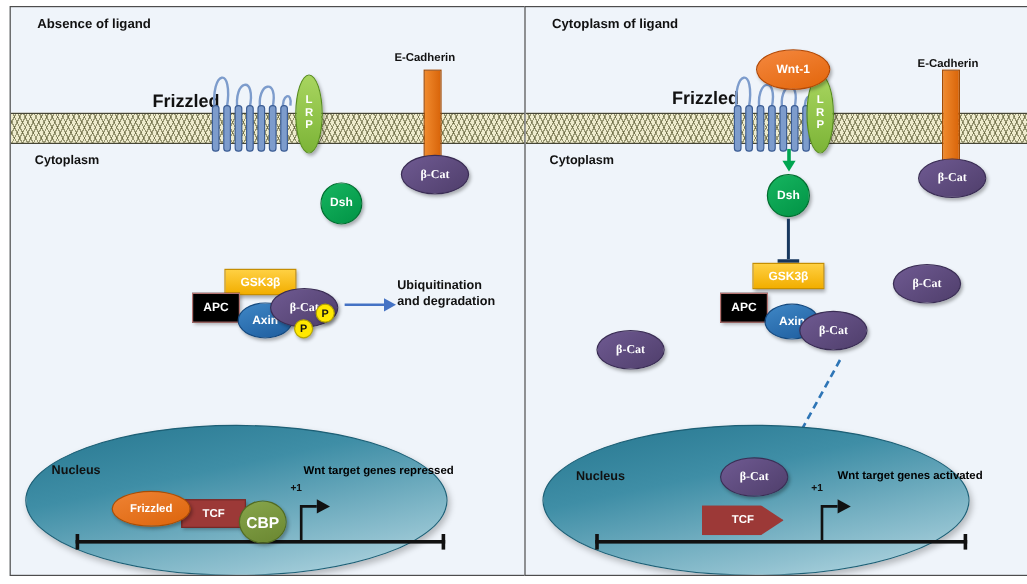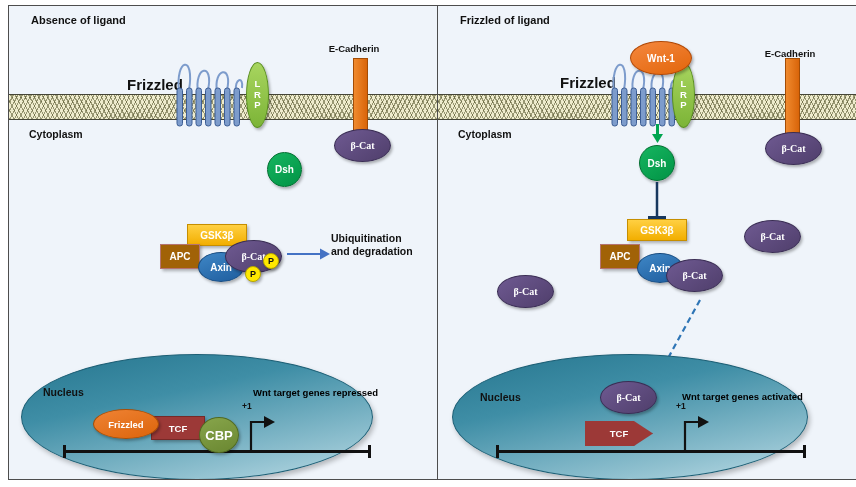--- a/index.html
+++ b/index.html
@@ -17,21 +17,21 @@
       repeating-linear-gradient(63deg, rgba(80,80,40,.55) 0 1px, transparent 1px 4px),
       repeating-linear-gradient(-63deg, rgba(80,80,40,.55) 0 1px, transparent 1px 4px);
     border-top:1.5px solid #454536; border-bottom:1.5px solid #454536; }
   .mol { display:flex; align-items:center; justify-content:center;
     color:#fff; font-weight:bold; font-size:10px;
     box-shadow:1.5px 2px 3px rgba(0,0,0,.3); text-align:center; }
   .ell { border-radius:50%; }
   .bcat { background:linear-gradient(145deg,#6f5a92,#4f3e6b); border:1px solid #3a2d54;font-family:Liberation Serif, serif; }
   .dsh  { background:linear-gradient(145deg,#16b560,#019345); border:1px solid #006e2f; }
   .gsk  { background:linear-gradient(180deg,#ffd042,#f2ae00); border:1px solid #c68e00;text-align:center; }
-  .apc  { background:#a16207; border:1px solid #b57371; }
+  .apc  { background:#000000; border:1px solid #b57371; }
   .axin { background:linear-gradient(160deg,#3f87c6,#1e5d9e); border:1px solid #15497e; }
   .pcirc{ background:#ffe800; border:1px solid #b5a500; color:#111; font-size:9px; }
   .lrp  { background:linear-gradient(180deg,#a8d55f,#7cb437); border:1.5px solid #578c1e;
           flex-direction:column; line-height:1.12; font-size:9.5px; }
   .ecadbar { background:linear-gradient(90deg,#f08a2e,#d9650a); border:1px solid #a34c05; }
   .wnt  { background:linear-gradient(160deg,#f5883f,#e2650a); border:1.5px solid #b04806; }
   .groucho { background:linear-gradient(160deg,#ef8334,#dc640b); border:1px solid #a84d05; }
   .tcfbox { background:#9c3937; border:1px solid #762927; }
   .tcfarrow { background:#9c3937;
     clip-path:polygon(0 0, 72% 0, 100% 50%, 72% 100%, 0 100%); }
@@ -113,21 +113,21 @@
   <div class="abs mol ell cbp" style="left:190px;top:411px;width:40px;height:36px;font-size:13px">CBP</div>
 
   <div class="abs plusone" style="left:233px;top:395px">+1</div>
   <svg class="abs" style="left:238px;top:404px" width="30" height="41" viewBox="0 0 30 41">
     <path d="M4,41 L4,12 L17,12" stroke="#111" stroke-width="2.2" fill="none"></path>
     <polygon points="17,6 28,12 17,18" fill="#111"></polygon>
   </svg>
 </div>
 
 <div class="panel right">
-  <div class="abs panel-title" style="left:22px;top:8px">Frizzled of ligand</div>
+  <div class="abs panel-title" style="left:22px;top:8px">Cytoplasm of ligand</div>
 
   <div class="abs membrane"></div>
 
   <div class="abs lbl" style="left:122px;top:68px">Frizzled</div>
 
   <svg class="abs" style="left:162px;top:46px" width="86" height="80" viewBox="0 0 86 80">
     <g stroke="#7d9ccc" stroke-width="2" fill="none">
       <path d="M14,40 C10,6 30,2 24,38"></path>
       <path d="M33,40 C29,14 49,10 43,38"></path>
       <path d="M52,40 C48,16 68,12 62,38"></path>
@@ -178,21 +178,21 @@
   <div class="abs mol ell bcat" style="left:59px;top:269px;width:57px;height:33px">β-Cat</div>
   <div class="abs mol ell bcat" style="left:306px;top:214px;width:57px;height:33px">β-Cat</div>
 
   <svg class="abs" style="left:208px;top:290px" width="64" height="92" viewBox="0 0 64 92">
     <line x1="54" y1="4" x2="20.5" y2="65" stroke="#2e75b6" stroke-width="2.2" stroke-dasharray="6,4"></line>
     <polygon points="0,0 -9,-4.5 -9,4.5" fill="#2e75b6" transform="translate(16,73) rotate(118.7)"></polygon>
   </svg>
 
   <div class="abs nucleus" style="left:14px;top:348px;width:356px;height:126px"></div>
   <div class="abs lbl" style="left:42px;top:385px;font-size:10.5px">Nucleus</div>
-  <div class="abs genes" style="left:244px;top:385px">Wnt target genes activated</div>
+  <div class="abs genes" style="left:260px;top:385px">Wnt target genes activated</div>
 
   <div class="abs dnaline" style="left:58px;top:444px;width:310px"></div>
   <div class="abs dnatick" style="left:58px;top:439px"></div>
   <div class="abs dnatick" style="left:365px;top:439px"></div>
 
   <div class="abs mol tcfarrow" style="left:147px;top:415px;width:68px;height:25px;font-size:9.5px">TCF</div>
   <div class="abs mol ell bcat" style="left:162px;top:375px;width:57px;height:33px">β-Cat</div>
 
   <div class="abs plusone" style="left:238px;top:395px">+1</div>
   <svg class="abs" style="left:243px;top:404px" width="30" height="41" viewBox="0 0 30 41">

